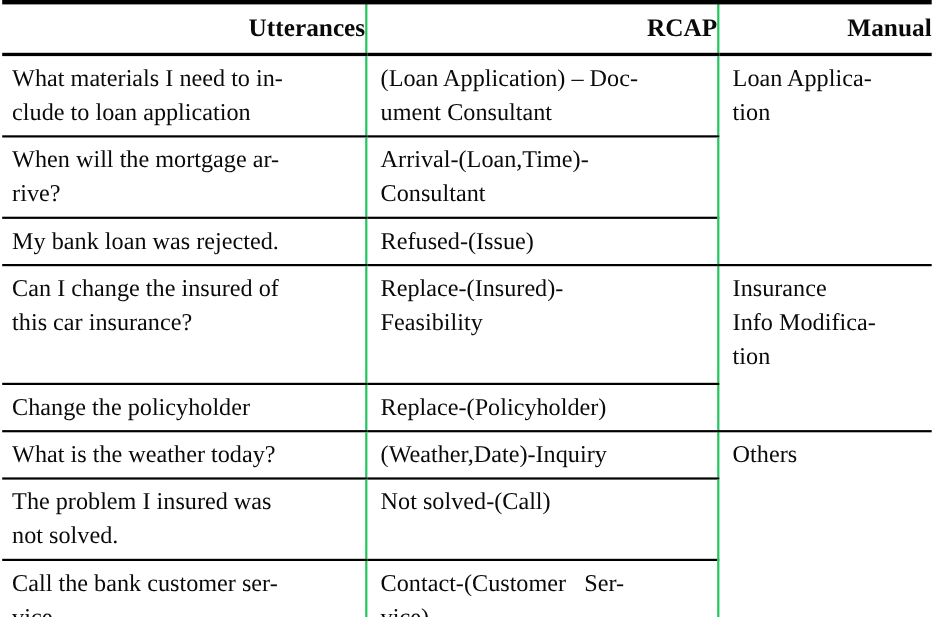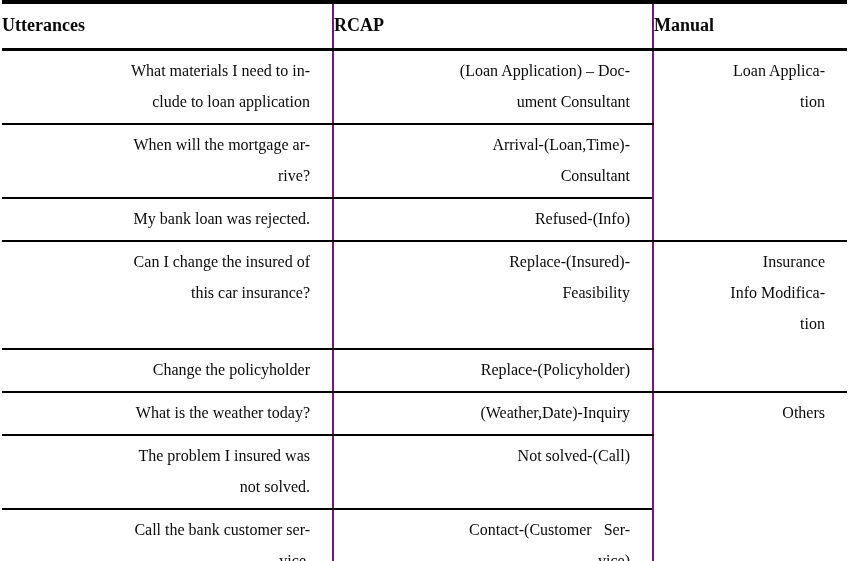--- a/index.html
+++ b/index.html
@@ -19,40 +19,39 @@
     table-layout: fixed;
     width: 845px;
     margin: 0 2px;
     border-top: 4px solid #000;
     border-bottom: 4px solid #000;
   }
   col.c1 { width: 331px; }
   col.c2 { width: 320px; }
   col.c3 { width: 194px; }
   th {
-    font-size: 18px;
+    font-size: 23px;
     line-height: 27px;
     font-weight: bold;
-    text-align: left;
+    text-align: right;
     padding: 8px 0 9px 0;
     border-bottom: 3px solid #000;
     white-space: pre;
     overflow: hidden;
   }
   td {
     vertical-align: top;
-    font-size: 16px;
+    font-size: 22px;
     line-height: 31px;
     padding: 4px 22px 6px 12px;
     white-space: pre;
     overflow: hidden;
-    text-align: right;
   }
   td.u { padding-left: 9px; }
-  .vl { border-left: 2px solid #701a75; }
+  .vl { border-left: 2px solid #22c55e; }
   .hl { border-bottom: 2px solid #000; }
   tr.tall { height: 108px; }
 </style>
 </head>
 <body>
 
 <table class="paper-table">
   <colgroup>
     <col class="c1">
     <col class="c2">
@@ -76,21 +75,21 @@
 tion</td>
     </tr>
     <tr>
       <td class="u hl">When will the mortgage ar-
 rive?</td>
       <td class="vl hl">Arrival-(Loan,Time)-
 Consultant</td>
     </tr>
     <tr>
       <td class="u hl">My bank loan was rejected.</td>
-      <td class="vl hl">Refused-(Info)</td>
+      <td class="vl hl">Refused-(Issue)</td>
     </tr>
 
     <tr class="tall">
       <td class="u hl">Can I change the insured of
 this car insurance?</td>
       <td class="vl hl">Replace-(Insured)-
 Feasibility</td>
       <td class="vl hl" rowspan="2">Insurance
 Info Modifica-
 tion</td>

